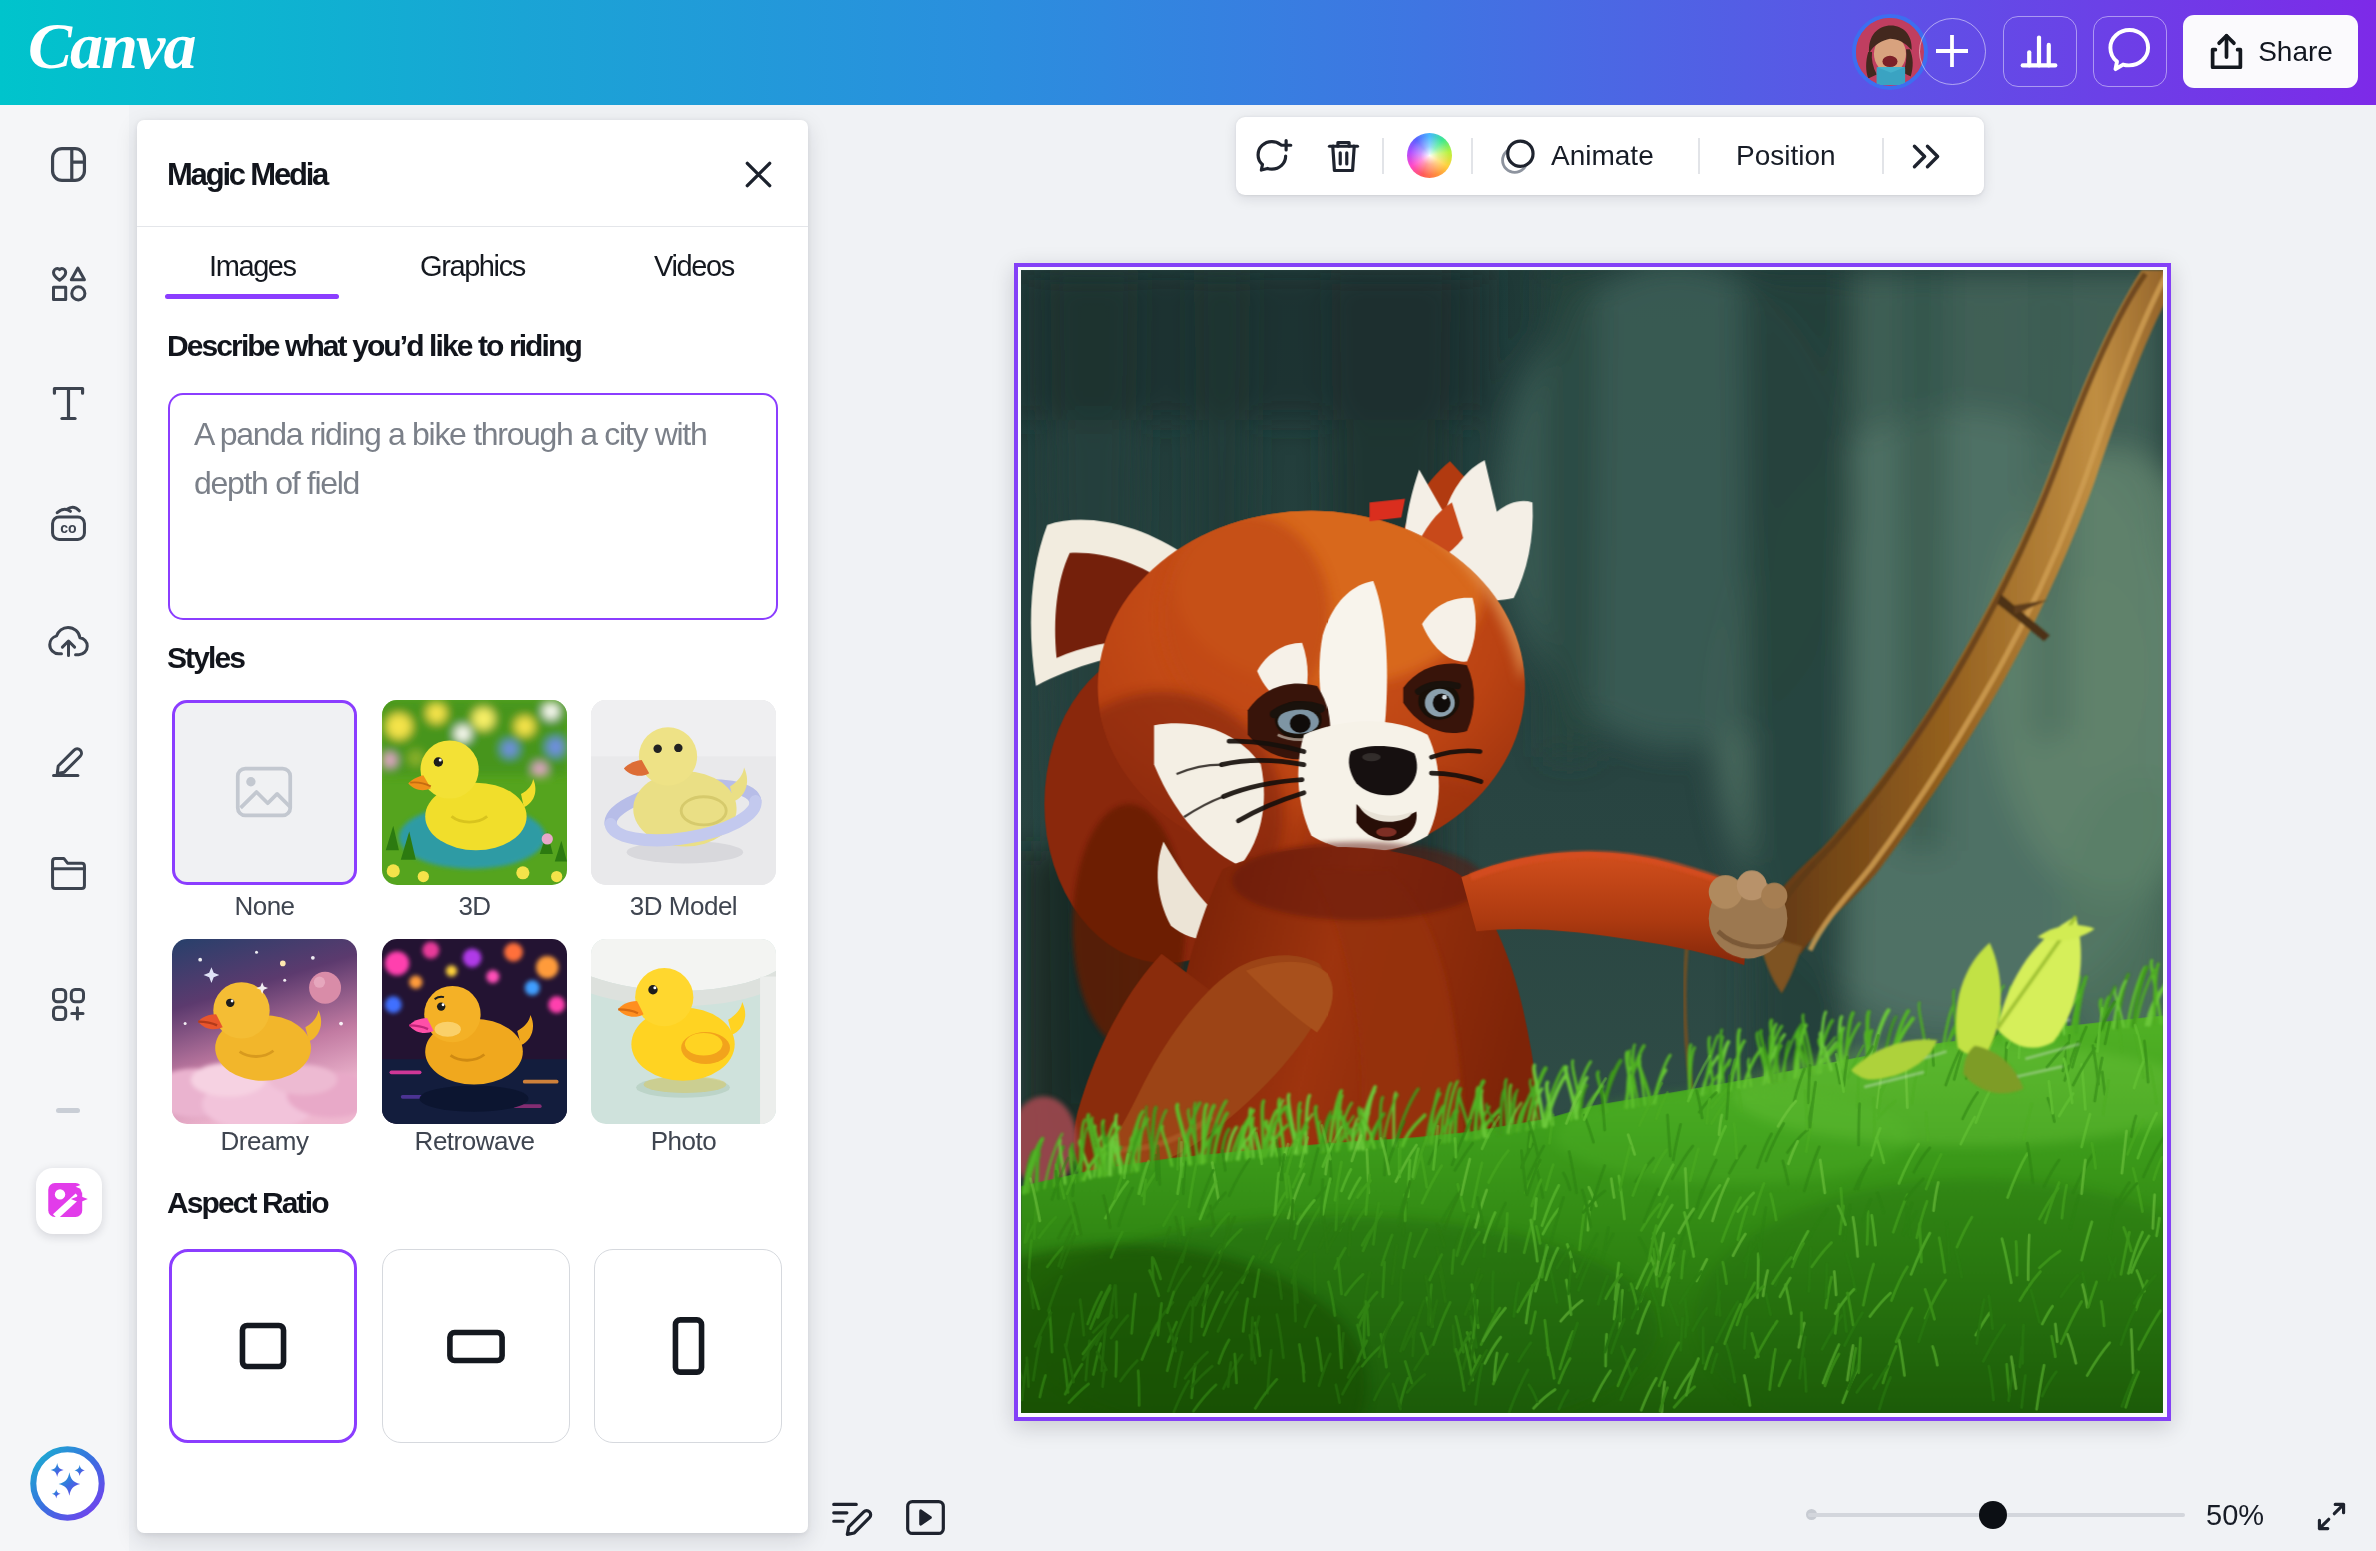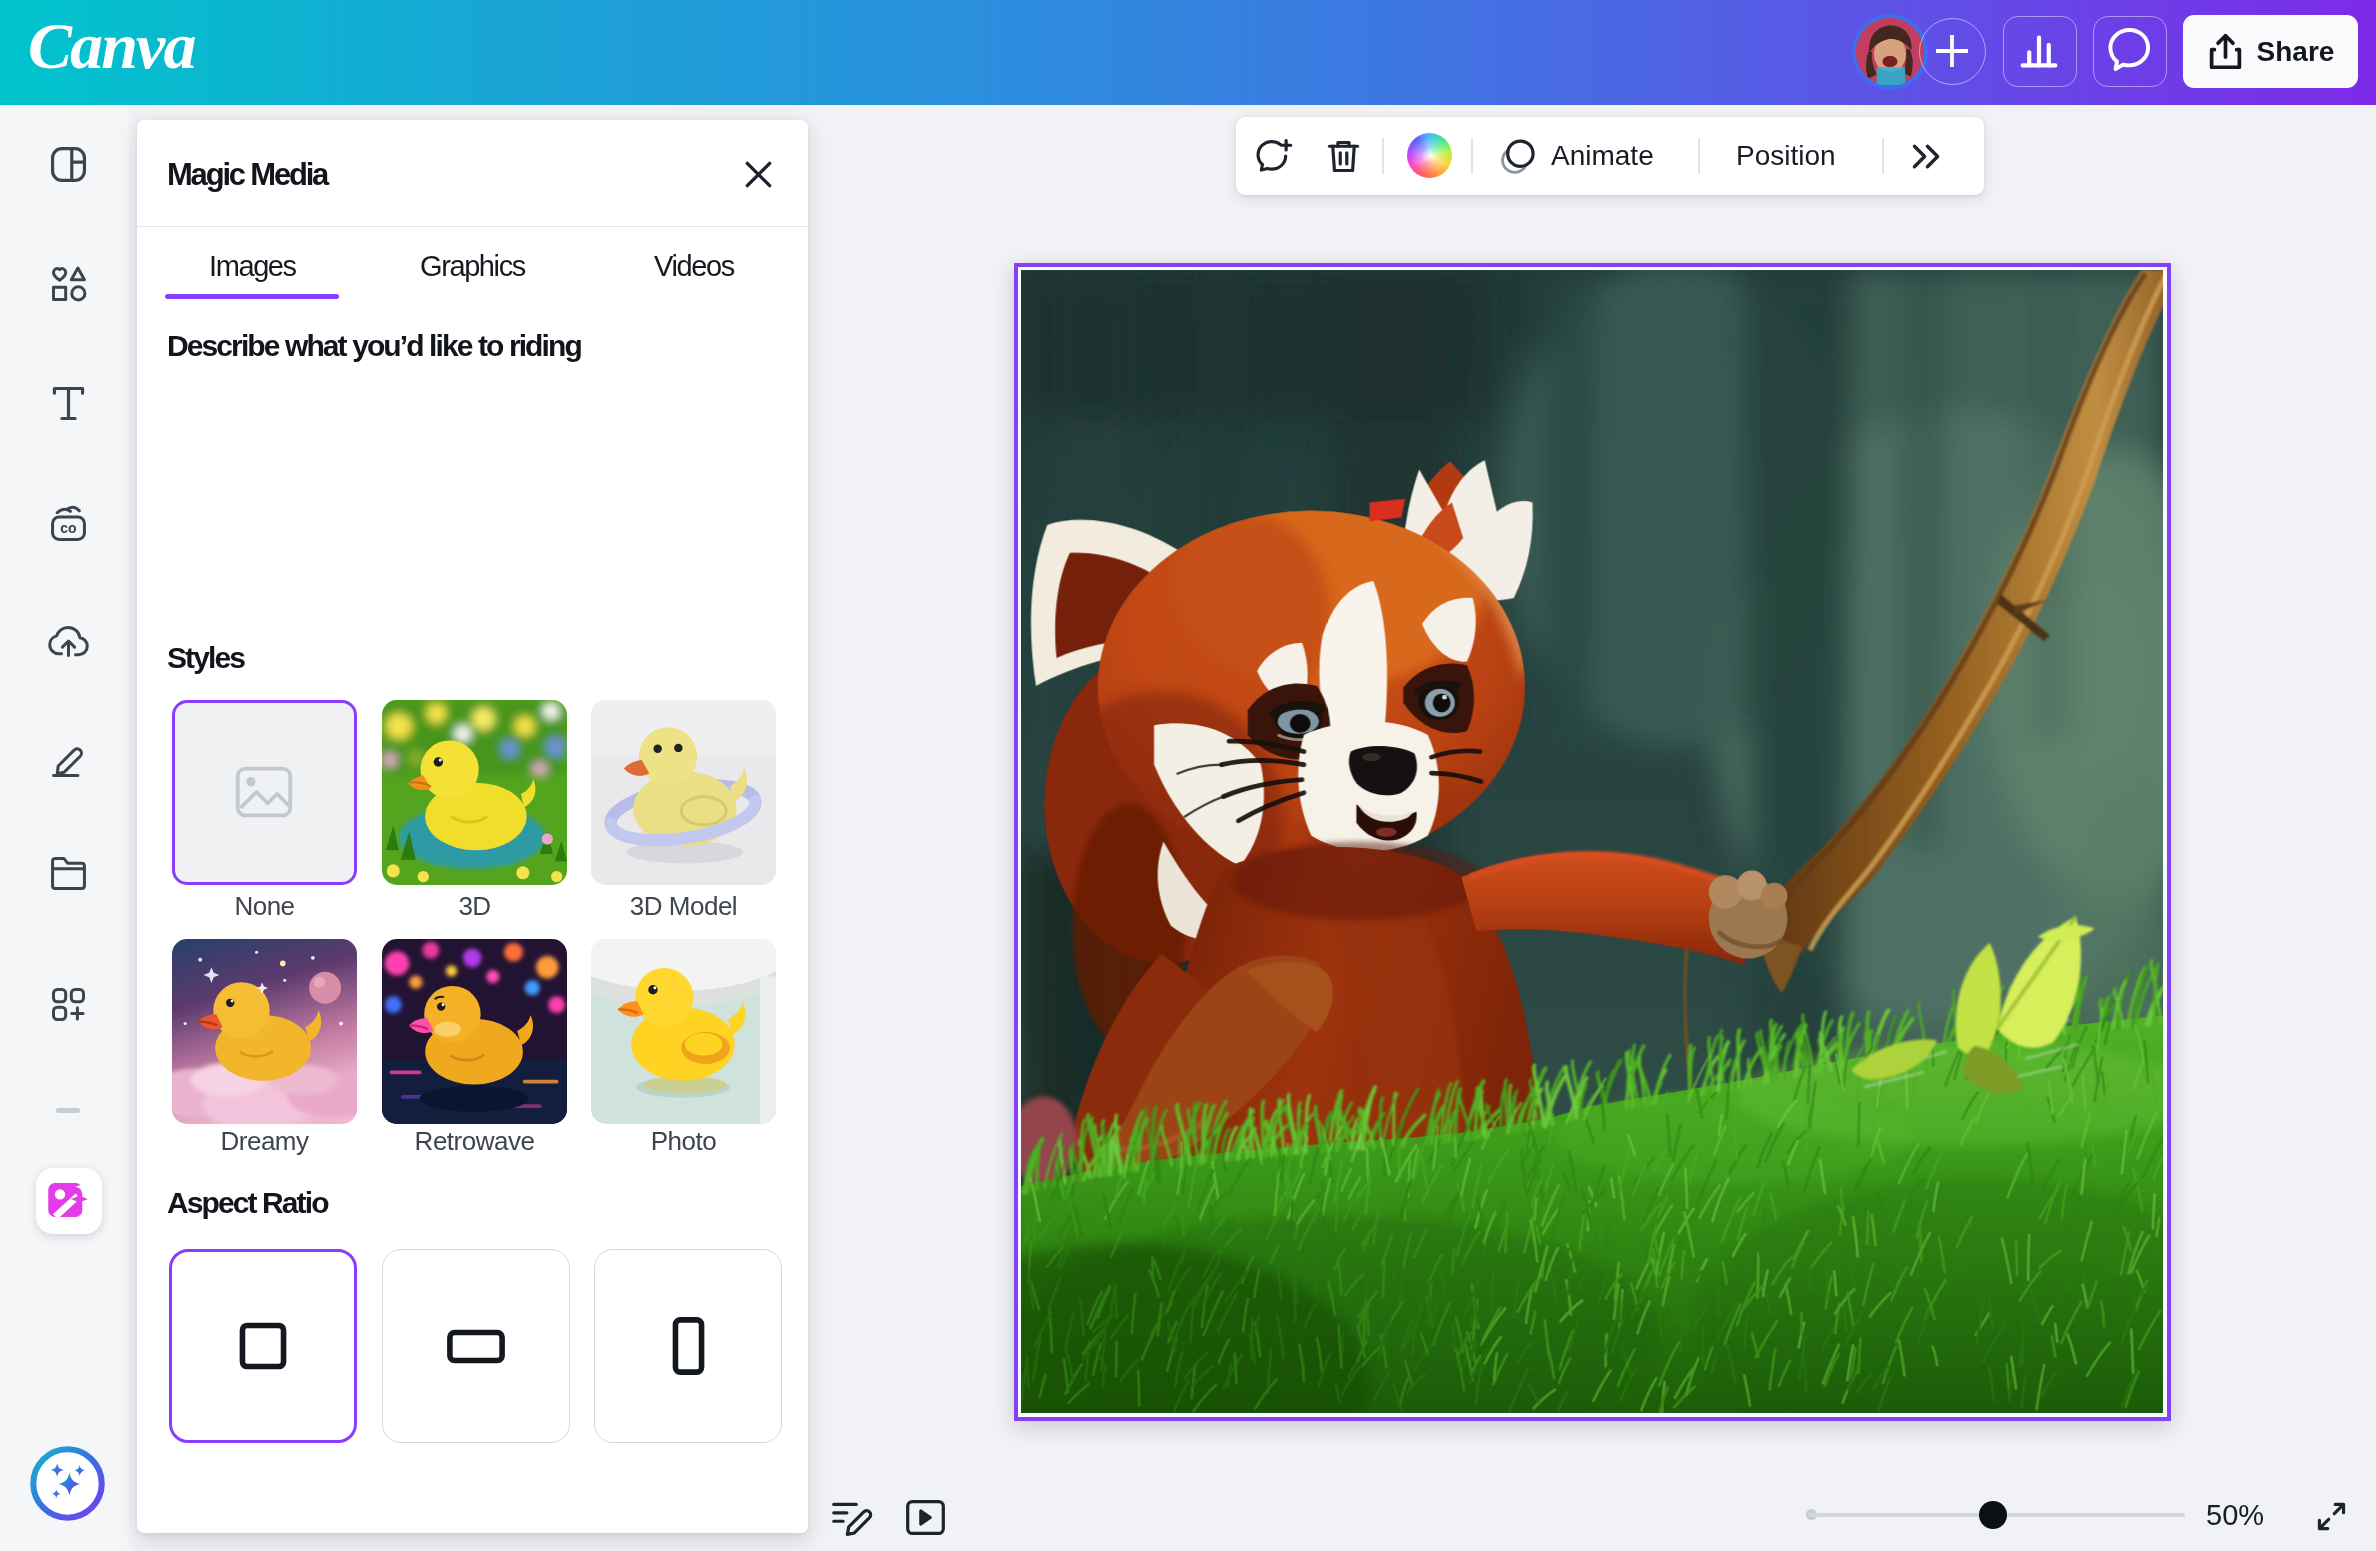--- a/index.html
+++ b/index.html
@@ -8,21 +8,21 @@
 
   
   #header { position:absolute; left:0; top:0; width:2376px; height:105px;
     background:linear-gradient(90deg,#00c4cc 0%,#1aa4d5 22%,#2b8ede 42%,#3f75e2 60%,#5b55e6 78%,#7d2ae8 100%); }
   #logo { position:absolute; left:28px; top:17px; }
   .hcirc { position:absolute; border-radius:50%; }
   .hbtn { position:absolute; border:1.9px solid rgba(255,255,255,0.45); border-radius:15px; }
 
   #share { position:absolute; left:2183px; top:15px; width:175px; height:73px; background:#fbfafd;
     border-radius:11.2px; display:flex; align-items:center; justify-content:center; gap:13px;
-    color:#121721; font-size:28px; font-weight:700; }
+    color:#121721; font-size:28px; font-weight:400; }
 
   
   #sidebar { position:absolute; left:0; top:105px; width:129px; height:1447px; background:#f5f6f8; }
   .sico { position:absolute; left:46px; width:45px; height:45px; }
 
   
   #panel { position:absolute; left:137px; top:120px; width:671px; height:1413px; background:#ffffff;
     border-radius:7px; box-shadow:0 7.5px 22.5px rgba(20,24,40,0.13), 0 1.9px 5.6px rgba(20,24,40,0.08); }
   #panel h1 { position:absolute; left:30px; top:37px; font-size:31px; font-weight:700; color:#12151c; letter-spacing:-2.2px; }
   #pclose { position:absolute; left:601px; top:34px; width:41px; height:41px; }
@@ -196,20 +196,21 @@
   <h1>Magic Media</h1>
   <svg id="pclose" viewBox="0 0 44 44">
       <path d="M10 10 L34 34 M34 10 L10 34" stroke="#1b212c" stroke-width="3.6" stroke-linecap="round"></path>
     </svg>
   <div id="pdiv"></div>
   <div class="tab" style="left:72px;">Images</div>
   <div class="tab" style="left:283px;">Graphics</div>
   <div class="tab" style="left:517px;">Videos</div>
   <div id="tabline"></div>
   <div id="describe">Describe what you’d like to riding</div>
+  <div id="ta">A panda riding a bike through a city with depth of field</div>
   <div id="styles-h">Styles</div>
 
   <div class="tile" style="left:35px;top:580px;background:#f0f1f3;border:3.7px solid #8b3dff;">
     <svg width="178" height="178" viewBox="0 0 190 190">
         <g fill="none" stroke="#c3c8d0" stroke-width="4">
       <rect x="67" y="70" width="56" height="50" rx="8"></rect>
       <circle cx="81" cy="84" r="5" fill="#c3c8d0" stroke="none"></circle>
       <path d="M70 112 l17 -17 12 12 10 -10 14 14" stroke-linejoin="round"></path>
         </g>
       </svg>

